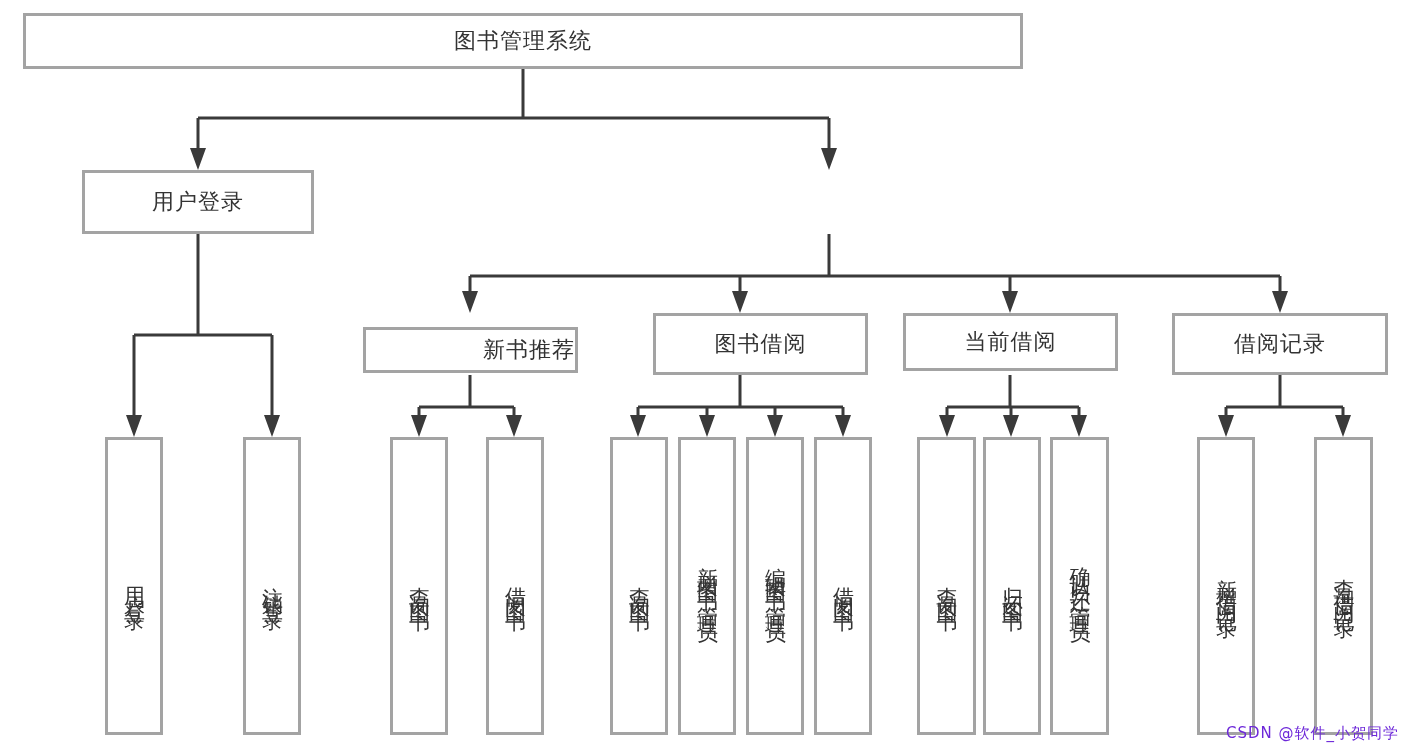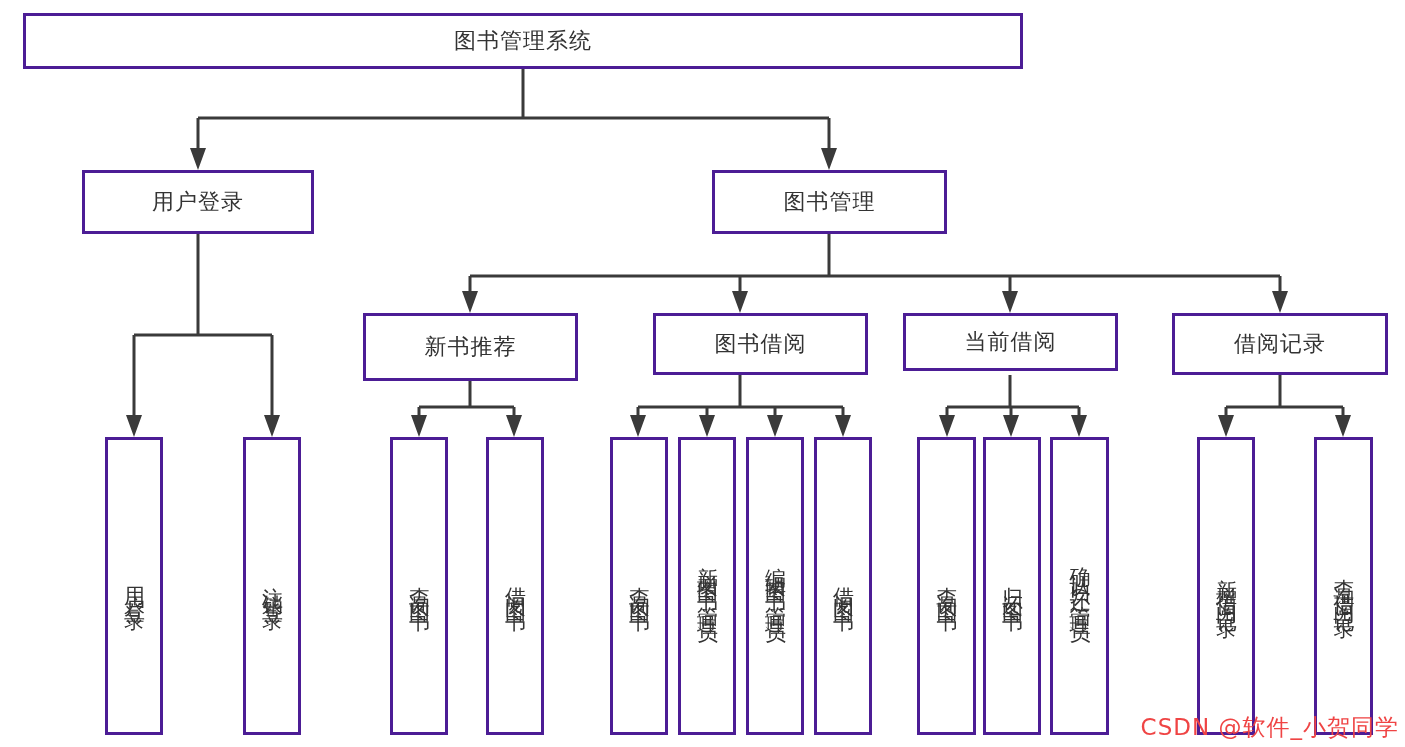--- a/index.html
+++ b/index.html
@@ -7,21 +7,21 @@
     position: relative;
     width: 1405px;
     height: 747px;
     background: #ffffff;
     font-family: "DejaVu Sans", "Liberation Sans", sans-serif;
     overflow: hidden;
   }
   .box {
     position: absolute;
     box-sizing: border-box;
-    border: 3px solid #4c1d95;
+    border: 3px solid #a3a3a3;
     background: #ffffff;
     display: flex;
     align-items: center;
     justify-content: center;
     color: #333333;
     z-index: 2;
   }
   .hlabel { font-size: 22px; letter-spacing: 1px; white-space: nowrap; }
   .leaf {
     writing-mode: vertical-rl;
@@ -34,22 +34,22 @@
     position: absolute;
     left: 0; top: 0;
     width: 1405px; height: 747px;
     z-index: 1;
     pointer-events: none;
   }
   .watermark {
     position: absolute;
     right: 6px;
     bottom: 4px;
-    font-size: 23px;
-    color: #ef4444;
+    font-size: 15px;
+    color: #6d28d9;
     letter-spacing: 1px;
     white-space: nowrap;
     z-index: 3;
   }
 </style>
 </head>
 <body>
 
 <div id="stage">
 
@@ -73,25 +73,22 @@
          M1218 415L1234 415L1226 437Z M1335 415L1351 415L1343 437Z" fill="#3a3a3a" stroke="none"></path>
   </svg>
 
   <div class="box" style="left:23px; top:13px; width:1000px; height:56px;">
     <span class="hlabel">图书管理系统</span>
   </div>
 
   <div class="box" style="left:82px; top:170px; width:232px; height:64px;">
     <span class="hlabel">用户登录</span>
   </div>
-  <div class="box" style="left:712px; top:170px; width:235px; height:64px;">
-    <span class="hlabel">图书管理</span>
-  </div>
 
-  <div class="box" style="left:363px; top:313px; width:215px; height:68px;">
+  <div class="box" style="left:363px; top:327px; width:215px; height:46px;justify-content:flex-end;">
     <span class="hlabel">新书推荐</span>
   </div>
   <div class="box" style="left:633px; top:313px; width:215px; height:62px;margin-left:20px;">
     <span class="hlabel">图书借阅</span>
   </div>
   <div class="box" style="left:903px; top:313px; width:215px; height:58px;">
     <span class="hlabel">当前借阅</span>
   </div>
   <div class="box" style="left:1172px; top:313px; width:216px; height:62px;">
     <span class="hlabel">借阅记录</span>

